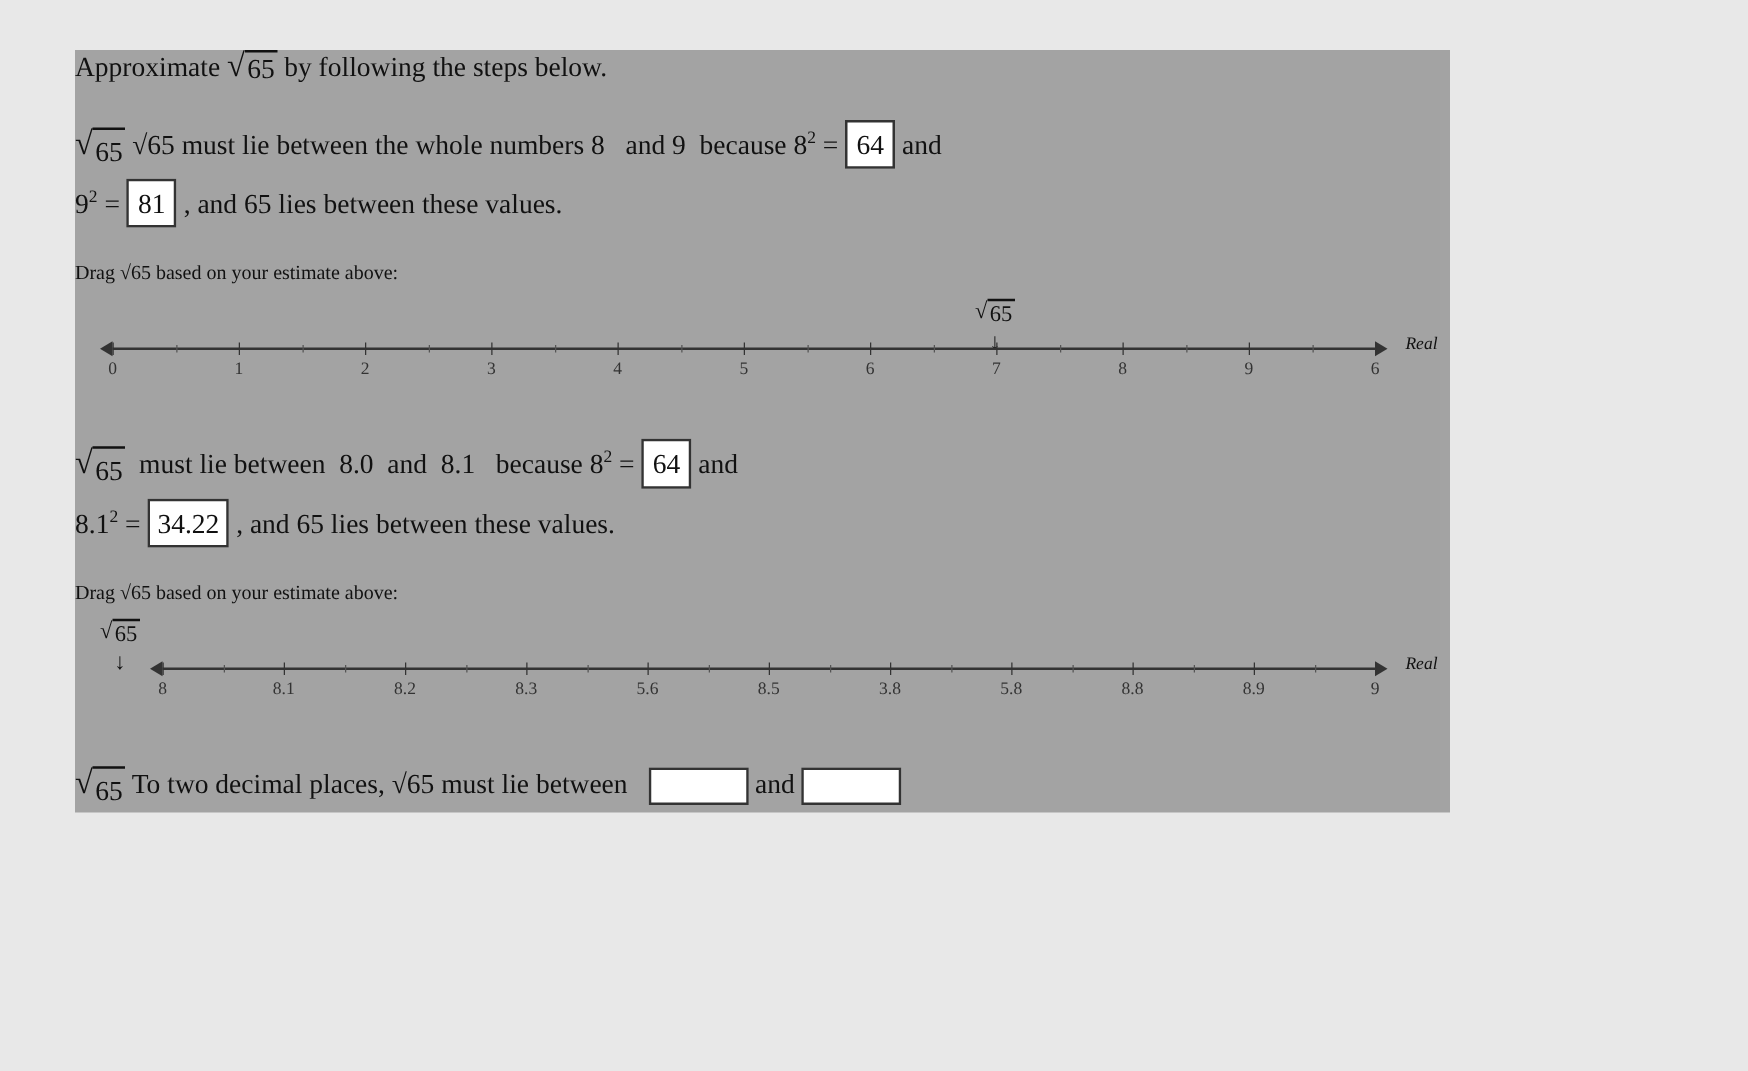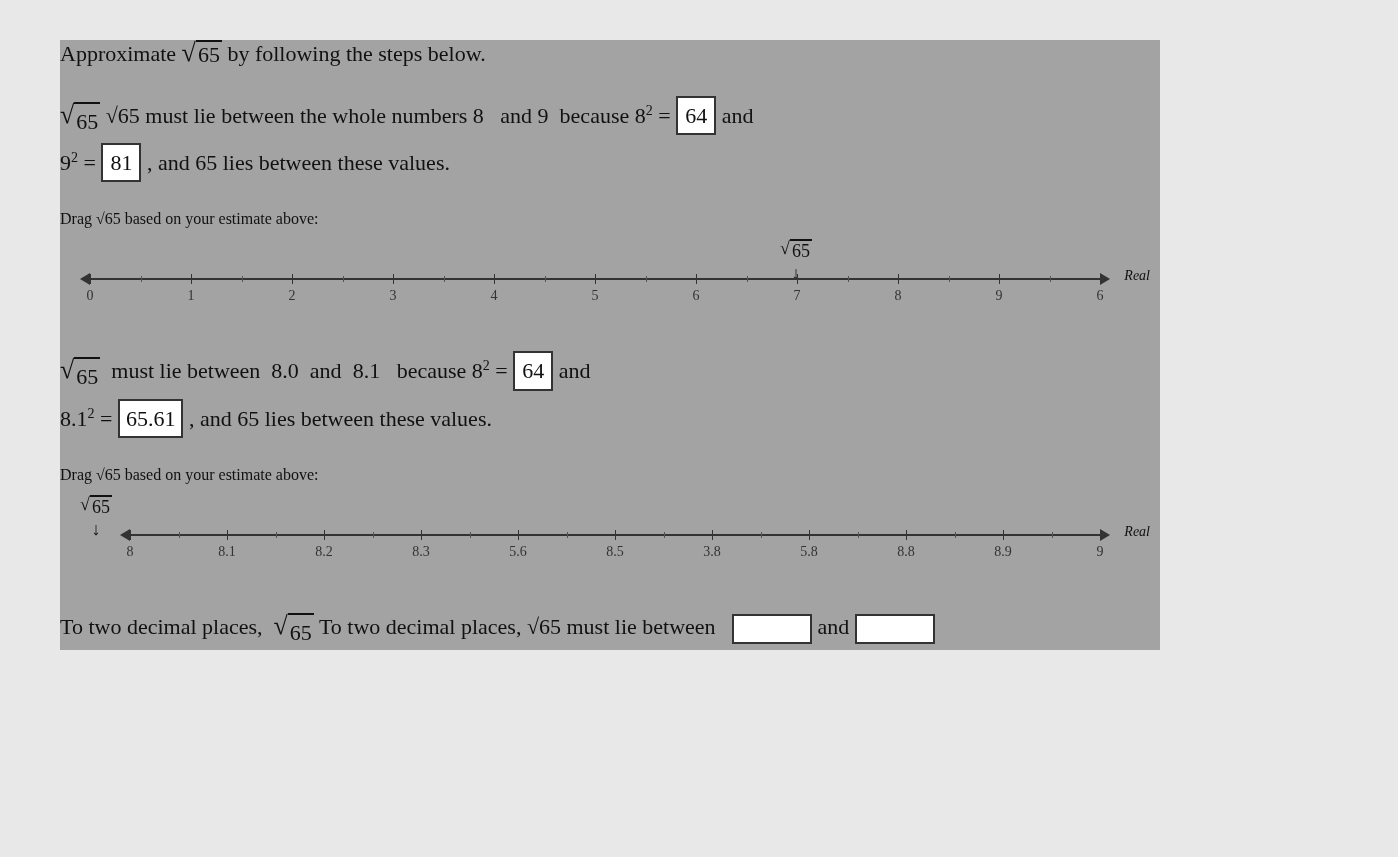--- a/index.html
+++ b/index.html
@@ -292,21 +292,21 @@
       <span>&nbsp;must lie between</span>
       <span>&nbsp;8.0&nbsp;</span>
       <span>and</span>
       <span>&nbsp;8.1&nbsp;</span>
       <span>&nbsp;because 8<sup>2</sup> = </span>
       <span class="inline-box">64</span>
       <span>and</span>
     </div>
     <div class="text-line">
       <span>8.1<sup>2</sup> = </span>
-      <span class="inline-box">65.61</span>
+      <span class="inline-box">34.22</span>
       <span>, and 65 lies between these values.</span>
     </div>
   </div>
 
   <div class="drag-label">Drag √65 based on your estimate above:</div>
 
   <div class="second-numberline-container" style="height:85px; margin-left:50px;">
 
     <div class="sqrt-marker" style="left: -30px; top:0px; position:absolute;">
       <span class="sqrt-marker-label">
@@ -354,21 +354,20 @@
       <div class="nl-tick-small" style="left: 55%;"></div>
       <div class="nl-tick-small" style="left: 65%;"></div>
       <div class="nl-tick-small" style="left: 75%;"></div>
       <div class="nl-tick-small" style="left: 85%;"></div>
       <div class="nl-tick-small" style="left: 95%;"></div>
     </div>
   </div>
 
   <div class="section bottom-line" style="margin-top:30px;">
     <div class="text-line">
-      <span>To two decimal places,&nbsp;</span>
       <span class="sqrt">
         <span class="sqrt-sym">√</span>
           <span class="sqrt-num">65</span>
       </span>
       <span>To two decimal places, √65 must lie between</span>
       <span>&nbsp;</span>
       <span class="blank-box"></span>
       <span>and</span>
       <span class="blank-box"></span>
     </div>

